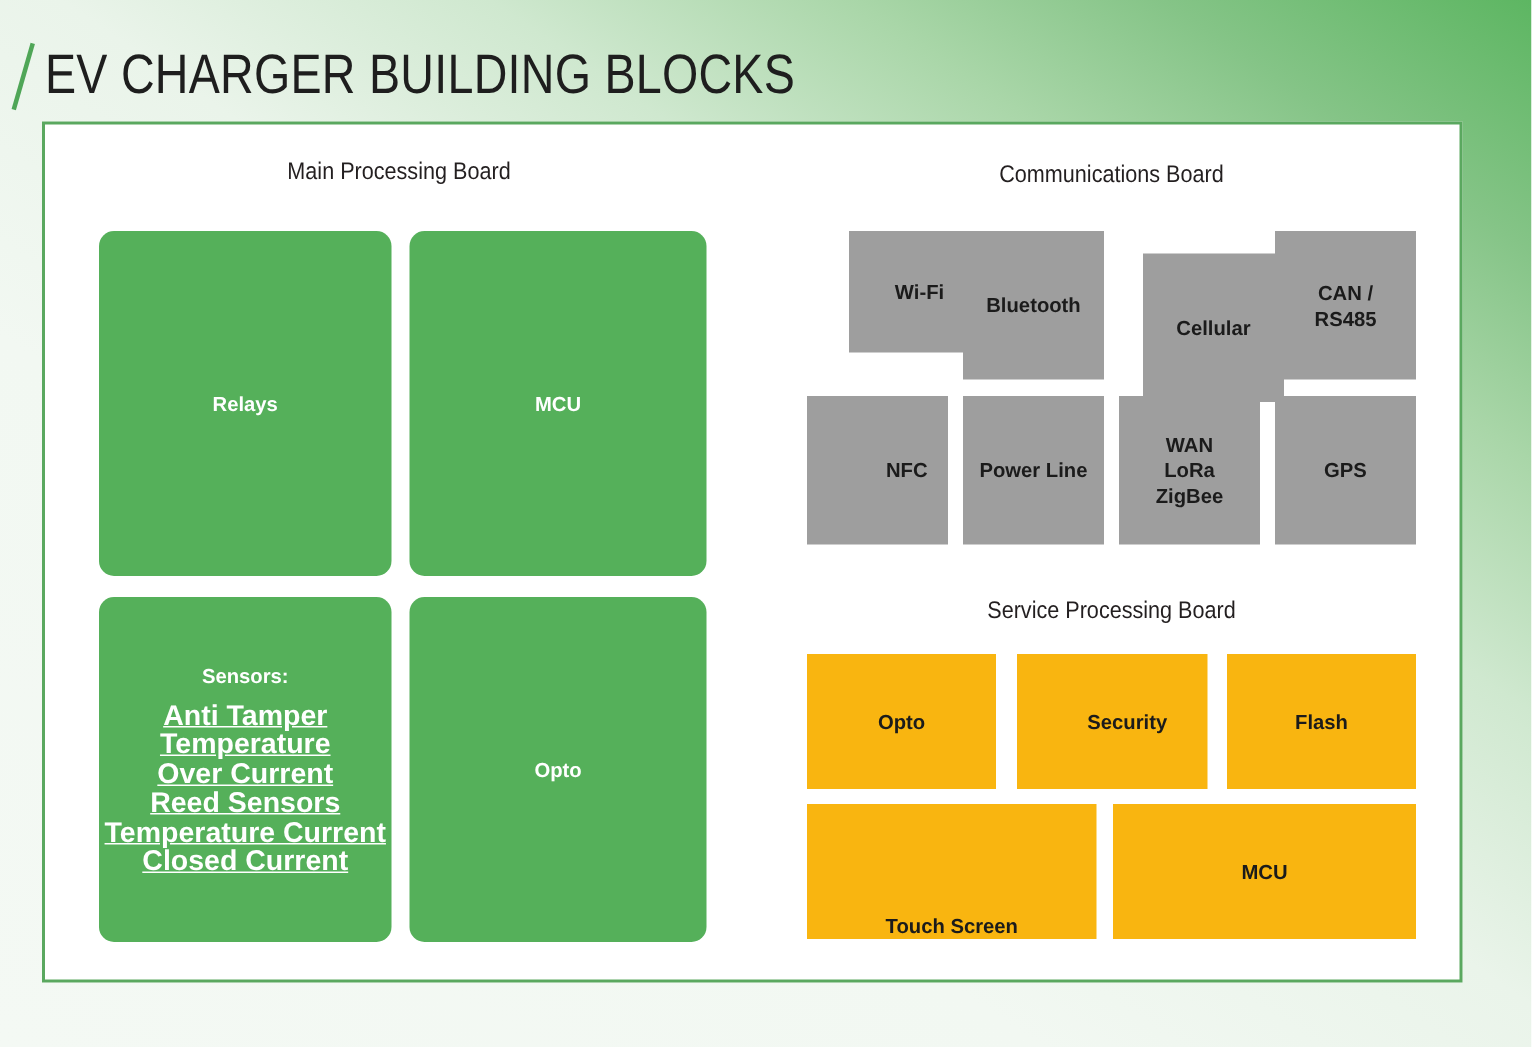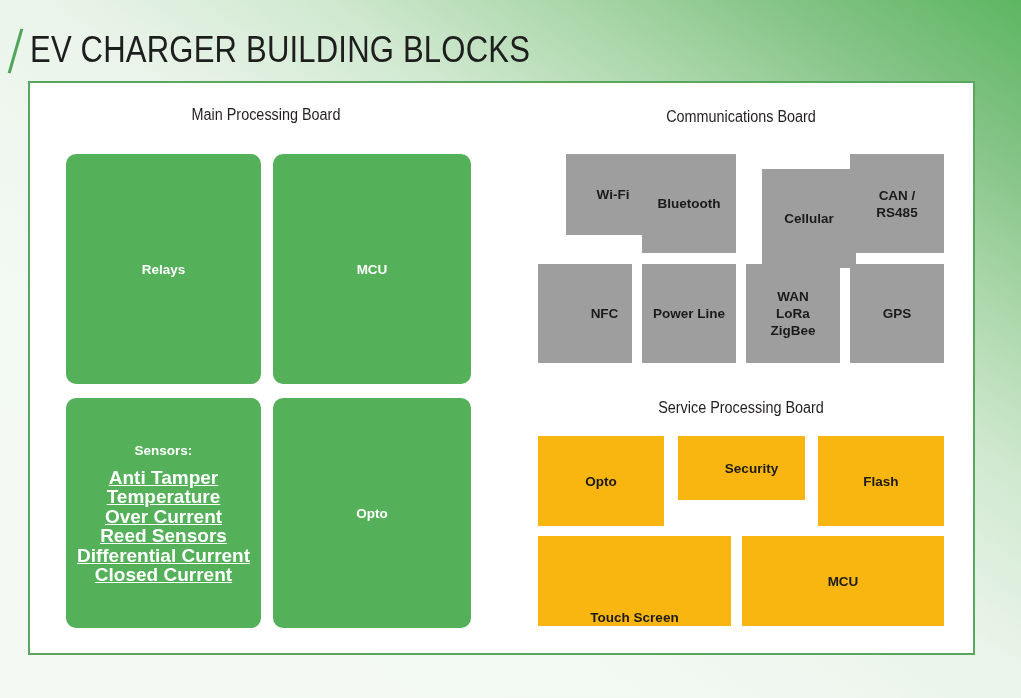--- a/index.html
+++ b/index.html
@@ -154,21 +154,21 @@
     </div>
 
     <div class="blk green" style="left:36px; top:315px; width:195px; height:230px;">
       <div class="sensors-inner">
         <div class="sensors-head">Sensors:</div>
         <div class="sensors-list">
           <div>Anti Tamper</div>
           <div>Temperature</div>
           <div>Over Current</div>
           <div>Reed Sensors</div>
-          <div>Differential Current</div>
+          <div>Temperature Current</div>
           <div>Closed Current</div>
         </div>
       </div>
     </div>
 
     <div class="blk green" style="left:243px; top:315px; width:198px; height:230px;">
       <span class="lbl">Opto</span>
     </div>
 
     <div class="board-title" style="left:508px; top:24px; width:406px;">Communications Board</div>
@@ -200,21 +200,21 @@
     </div>
     <div class="blk gray" style="left:820px; top:181px; width:94px; height:99px;">
       <span class="lbl">GPS</span>
     </div>
 
     <div class="board-title" style="left:508px; top:315px; width:406px;">Service Processing Board</div>
 
     <div class="blk amber" style="left:508px; top:353px; width:126px; height:90px;">
       <span class="lbl">Opto</span>
     </div>
-    <div class="blk amber" style="left:648px; top:353px; width:127px; height:64px;padding-left:20px;">
+    <div class="blk amber" style="left:648px; top:353px; width:127px; height:90px;padding-left:20px;">
       <span class="lbl">Security</span>
     </div>
     <div class="blk amber" style="left:788px; top:353px; width:126px; height:90px;">
       <span class="lbl">Flash</span>
     </div>
 
     <div class="blk amber" style="left:508px; top:453px; width:193px; height:90px;align-items:flex-end;">
       <span class="lbl">Touch Screen</span>
     </div>
     <div class="blk amber" style="left:712px; top:453px; width:202px; height:90px;">

